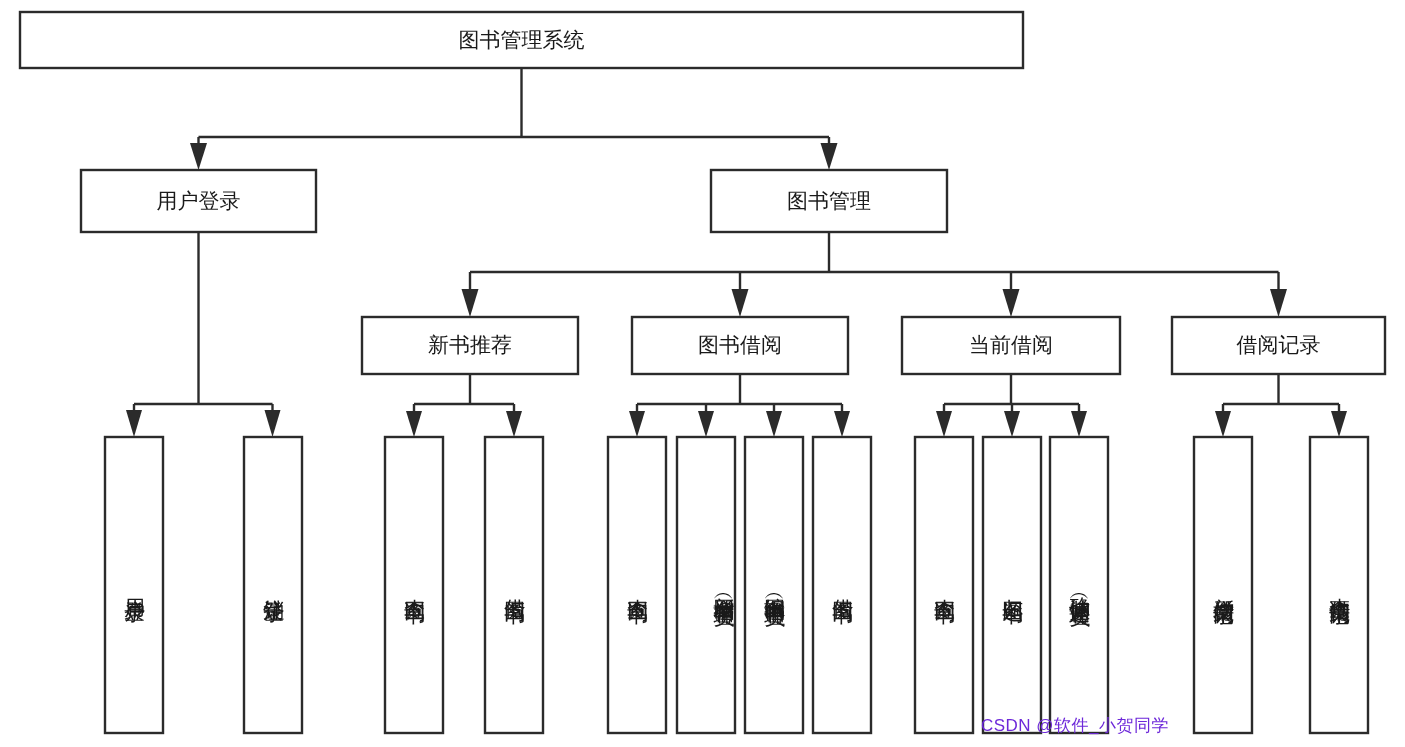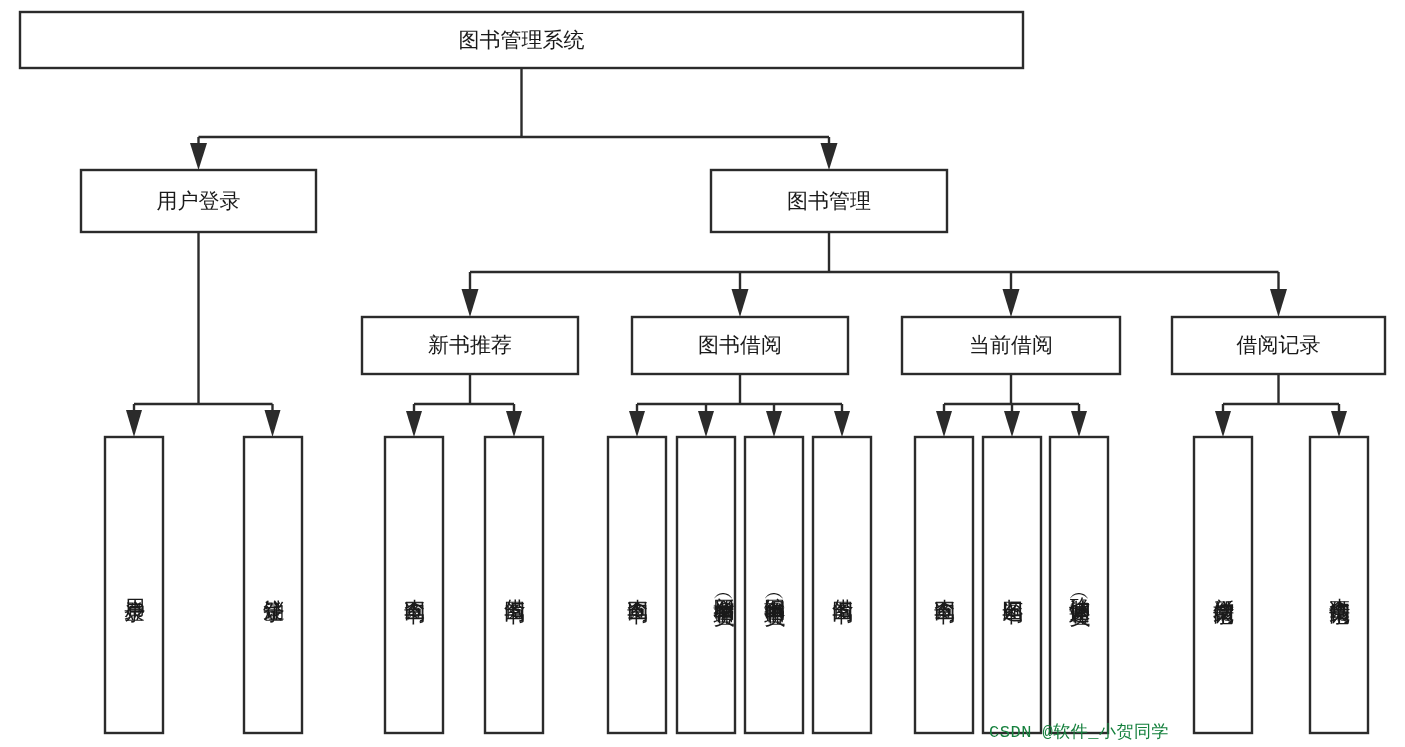--- a/index.html
+++ b/index.html
@@ -58,24 +58,24 @@
     line-height: 1.12;
     color: #1a1a1a;
     letter-spacing: 1.5px;
     white-space: nowrap;
     text-align: center;
     pointer-events: none;
   }
   .watermark {
     position: absolute;
     right: 12px;
-    bottom: 4px;
-    font-family: Liberation Mono, monospace;
+    bottom: 10px;
+    font-family: Liberation Sans, sans-serif;
     font-size: 17px;
-    color: #15803d;
+    color: #6d28d9;
     letter-spacing: 0.5px;
     white-space: nowrap;
   }
 </style>
 </head>
 <body>
 
 <div id="diagram-root">
 
   <svg id="diagram-svg" viewBox="0 0 1405 747">

